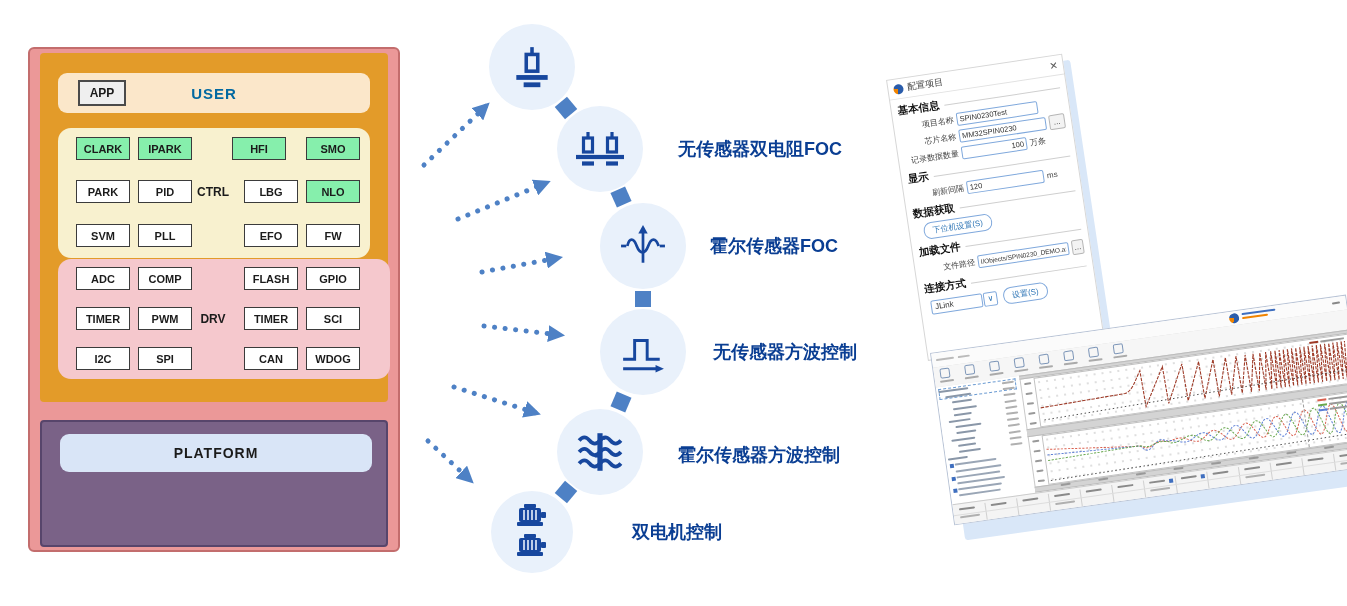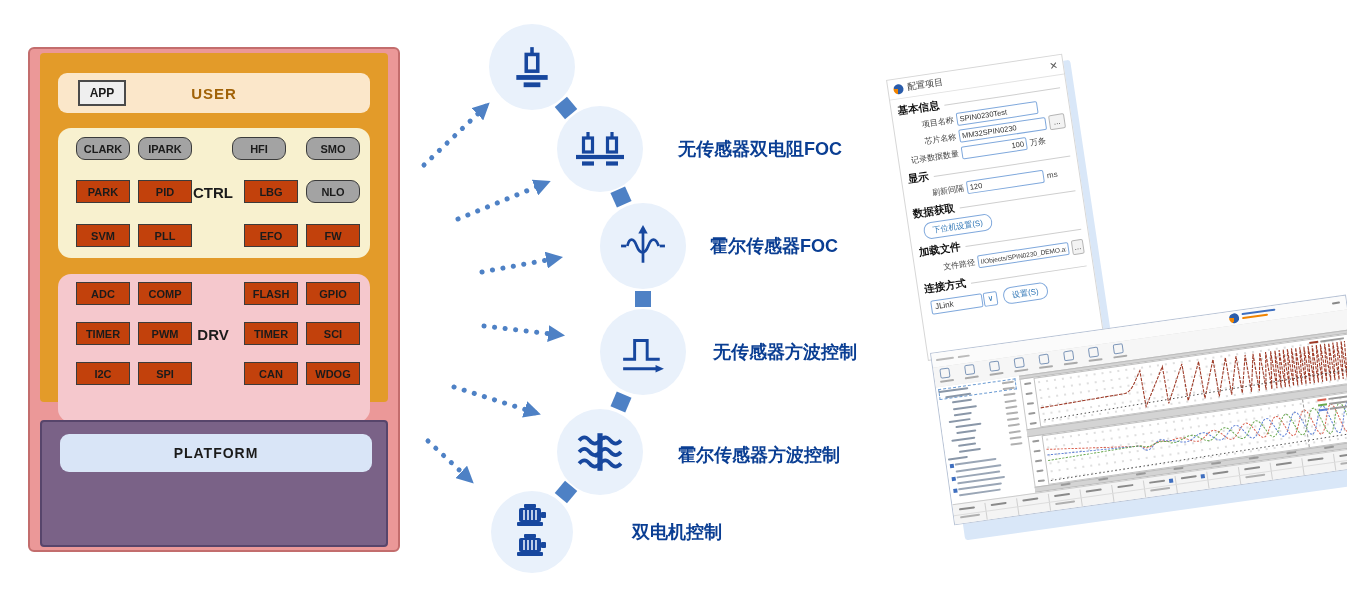--- a/index.html
+++ b/index.html
@@ -4,30 +4,30 @@
 <style>
   html,body{margin:0;padding:0;background:#fff;}
   #canvas{position:relative;width:1347px;height:606px;overflow:hidden;background:#fff;
           font-family:"Liberation Sans",sans-serif;}
   
   #arch{position:absolute;left:28px;top:47px;width:372px;height:505px;
         background:#EB9898;border:2px solid #C36D6D;border-radius:6px;box-sizing:border-box;}
   #arch-orange{position:absolute;left:10px;top:4px;width:348px;height:349px;background:#E39B29;border-radius:4px;}
   .bar{position:absolute;left:18px;width:312px;border-radius:9px;display:flex;align-items:center;justify-content:center;}
   #user-bar{top:20px;height:40px;background:#FBE7CA;}
-  #user-bar .big-label{font-weight:bold;font-size:15px;color:#a16207;letter-spacing:1px;}
+  #user-bar .big-label{font-weight:bold;font-size:15px;color:#0369a1;letter-spacing:1px;}
   #app-box{position:absolute;left:20px;top:7px;width:48px;height:26px;background:#EFEFEF;border:2px solid #4a4a4a;
            display:flex;align-items:center;justify-content:center;font-weight:bold;font-size:12px;color:#1b1b1b;box-sizing:border-box;}
   .blk{position:absolute;left:18px;width:312px;border-radius:13px;}
   #ctrl-blk{top:75px;height:130px;background:#F8F1CF;}
-  #drv-blk{top:221px;height:148px;background:#F5C8CD;}
-  .abox{position:absolute;width:54px;height:23px;background:#c2410c;border:1.6px solid #3b3b3b;box-sizing:border-box;
+  #drv-blk{top:206px;height:120px;background:#F5C8CD;padding-left:20px;}
+  .abox{position:absolute;width:54px;height:23px;background:#ffffff;border:1.6px solid #3b3b3b;box-sizing:border-box;
         display:flex;align-items:center;justify-content:center;font-weight:bold;font-size:11px;color:#1b1b1b;}
-  .abox.green{background:#a3a3a3;border-radius:9px;}
-  .blk-label{position:absolute;font-weight:bold;font-size:15px;color:#1b1b1b;transform:translate(-50%,-50%);text-align:right;}
+  .abox.green{background:#86efac;}
+  .blk-label{position:absolute;font-weight:bold;font-size:12px;color:#1b1b1b;transform:translate(-50%,-50%);text-align:right;}
   #arch-purple{position:absolute;left:10px;top:371px;width:348px;height:127px;background:#7A6287;
                border:2px solid #57456B;border-radius:4px;box-sizing:border-box;}
   #platform-bar{top:12px;height:38px;background:#D9E5F7;}
   #motor-bar{top:64px;height:38px;background:#CBE2C7;}
   #arch-purple .bar .big-label,#platform-bar span,#motor-bar span{font-weight:bold;font-size:14px;color:#1b1b1b;letter-spacing:1px;}
   
   #conn-svg{position:absolute;left:0;top:0;width:1347px;height:606px;pointer-events:none;}
   .fcircle{position:absolute;border-radius:50%;background:#E9F1FB;display:flex;align-items:center;justify-content:center;}
   .flabel{position:absolute;font-weight:bold;font-size:18px;color:#0A3E93;white-space:nowrap;transform:translateY(-50%);}
   

